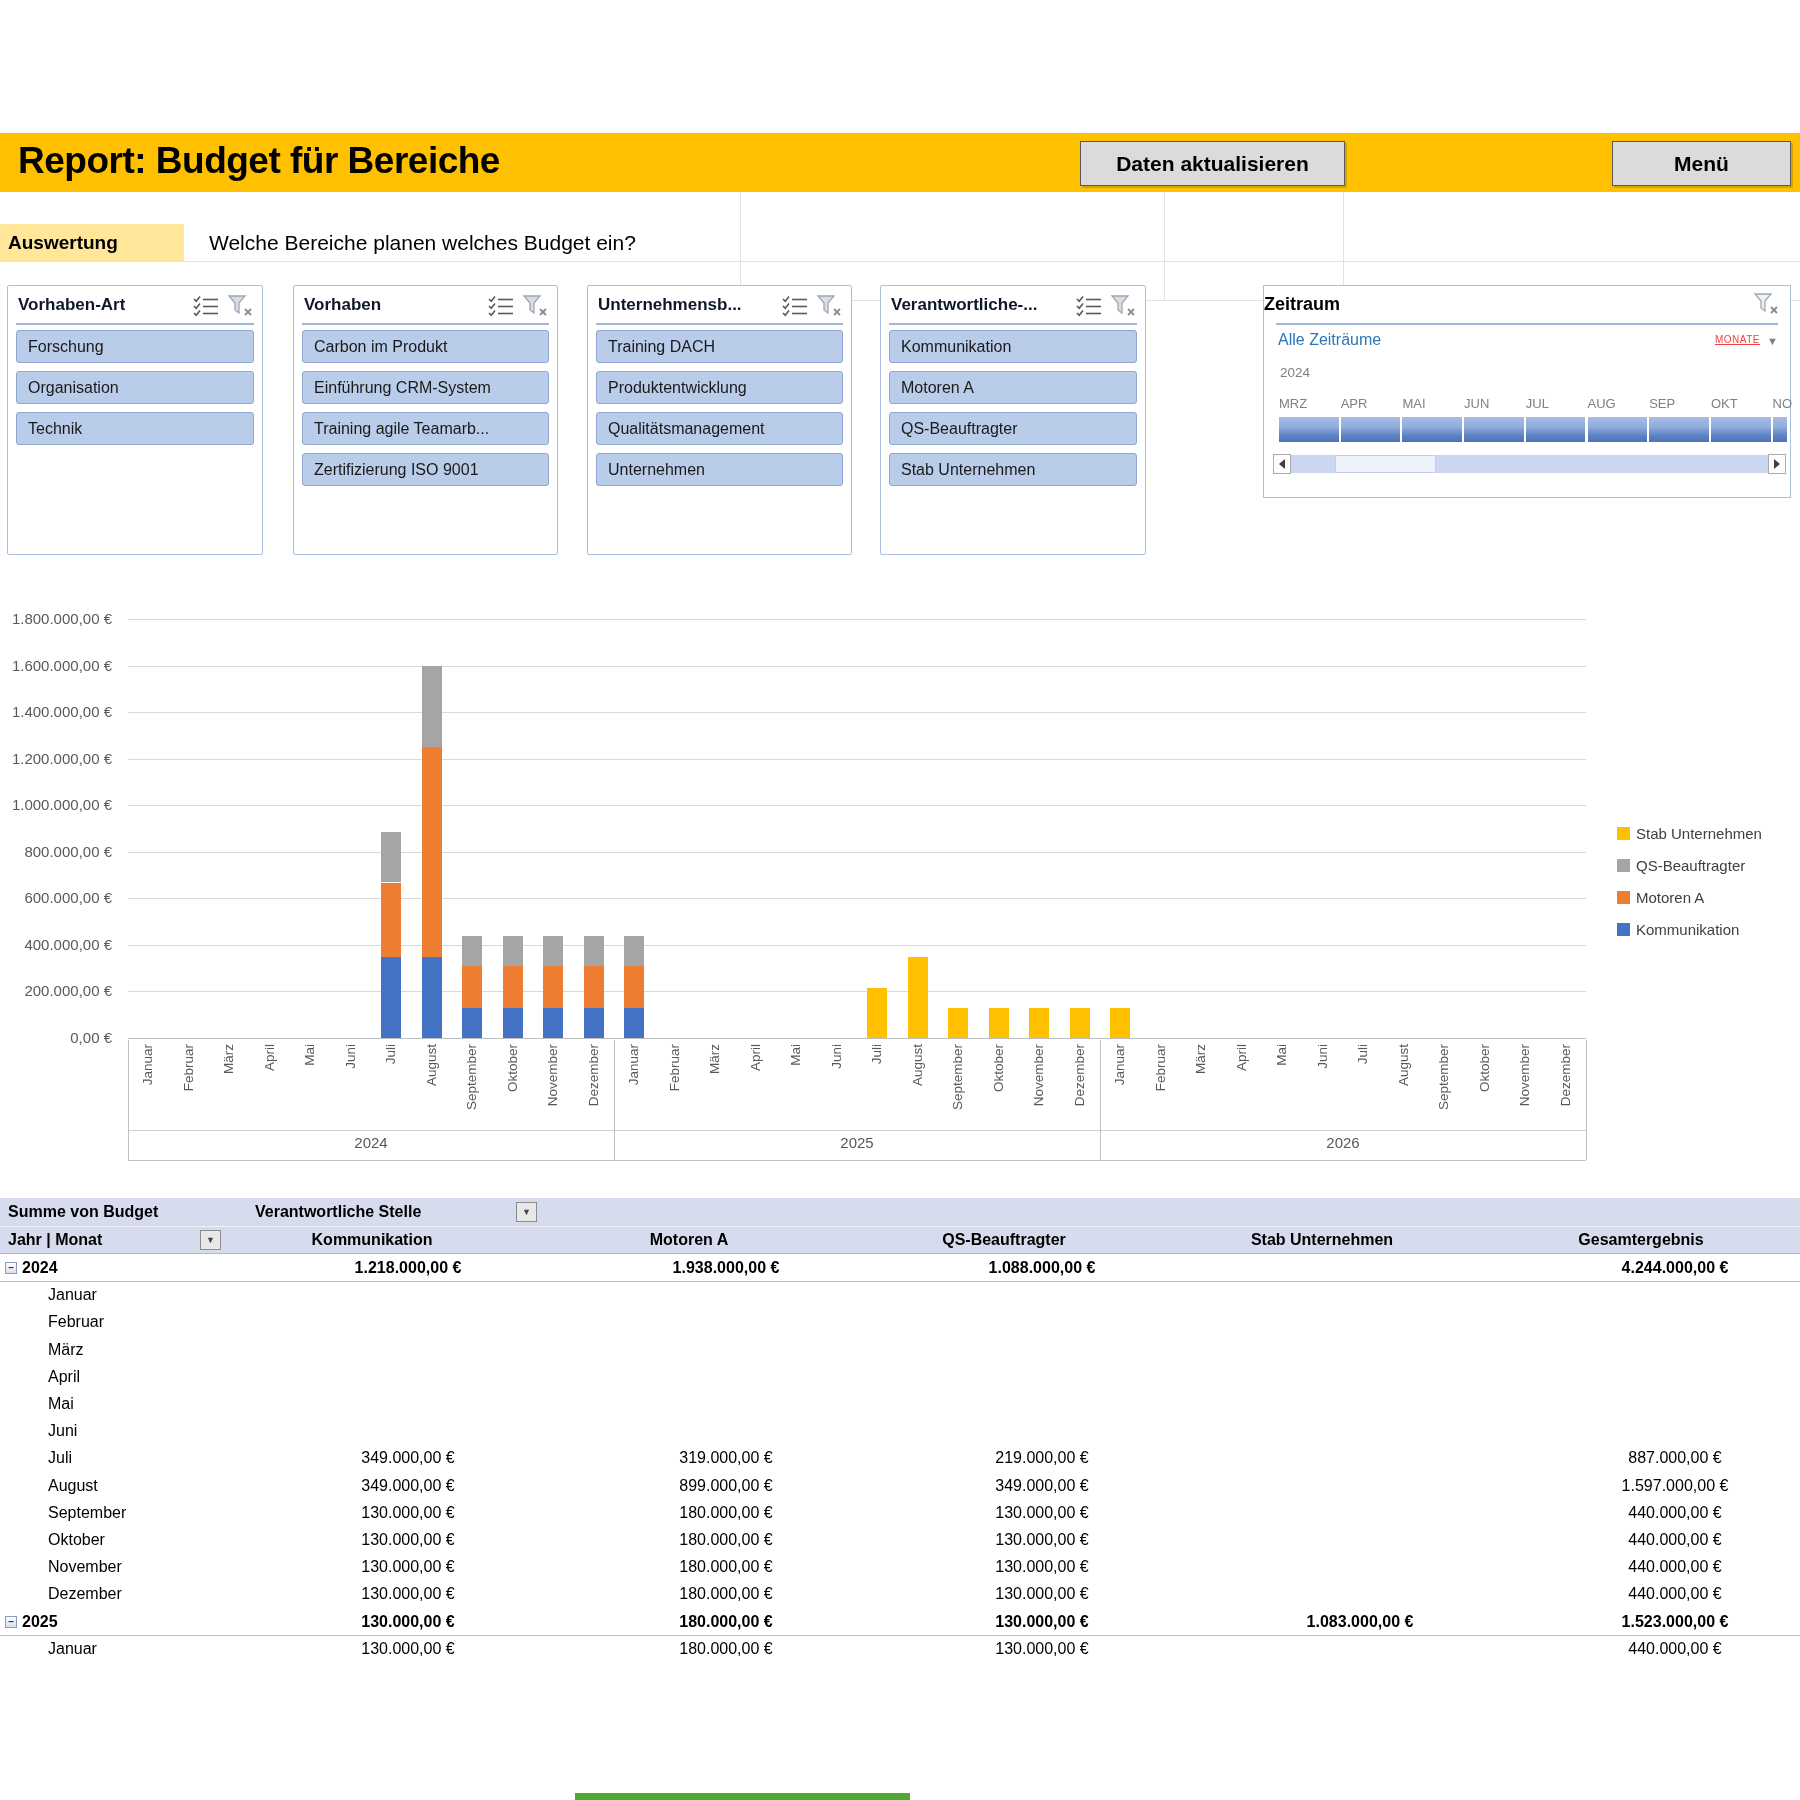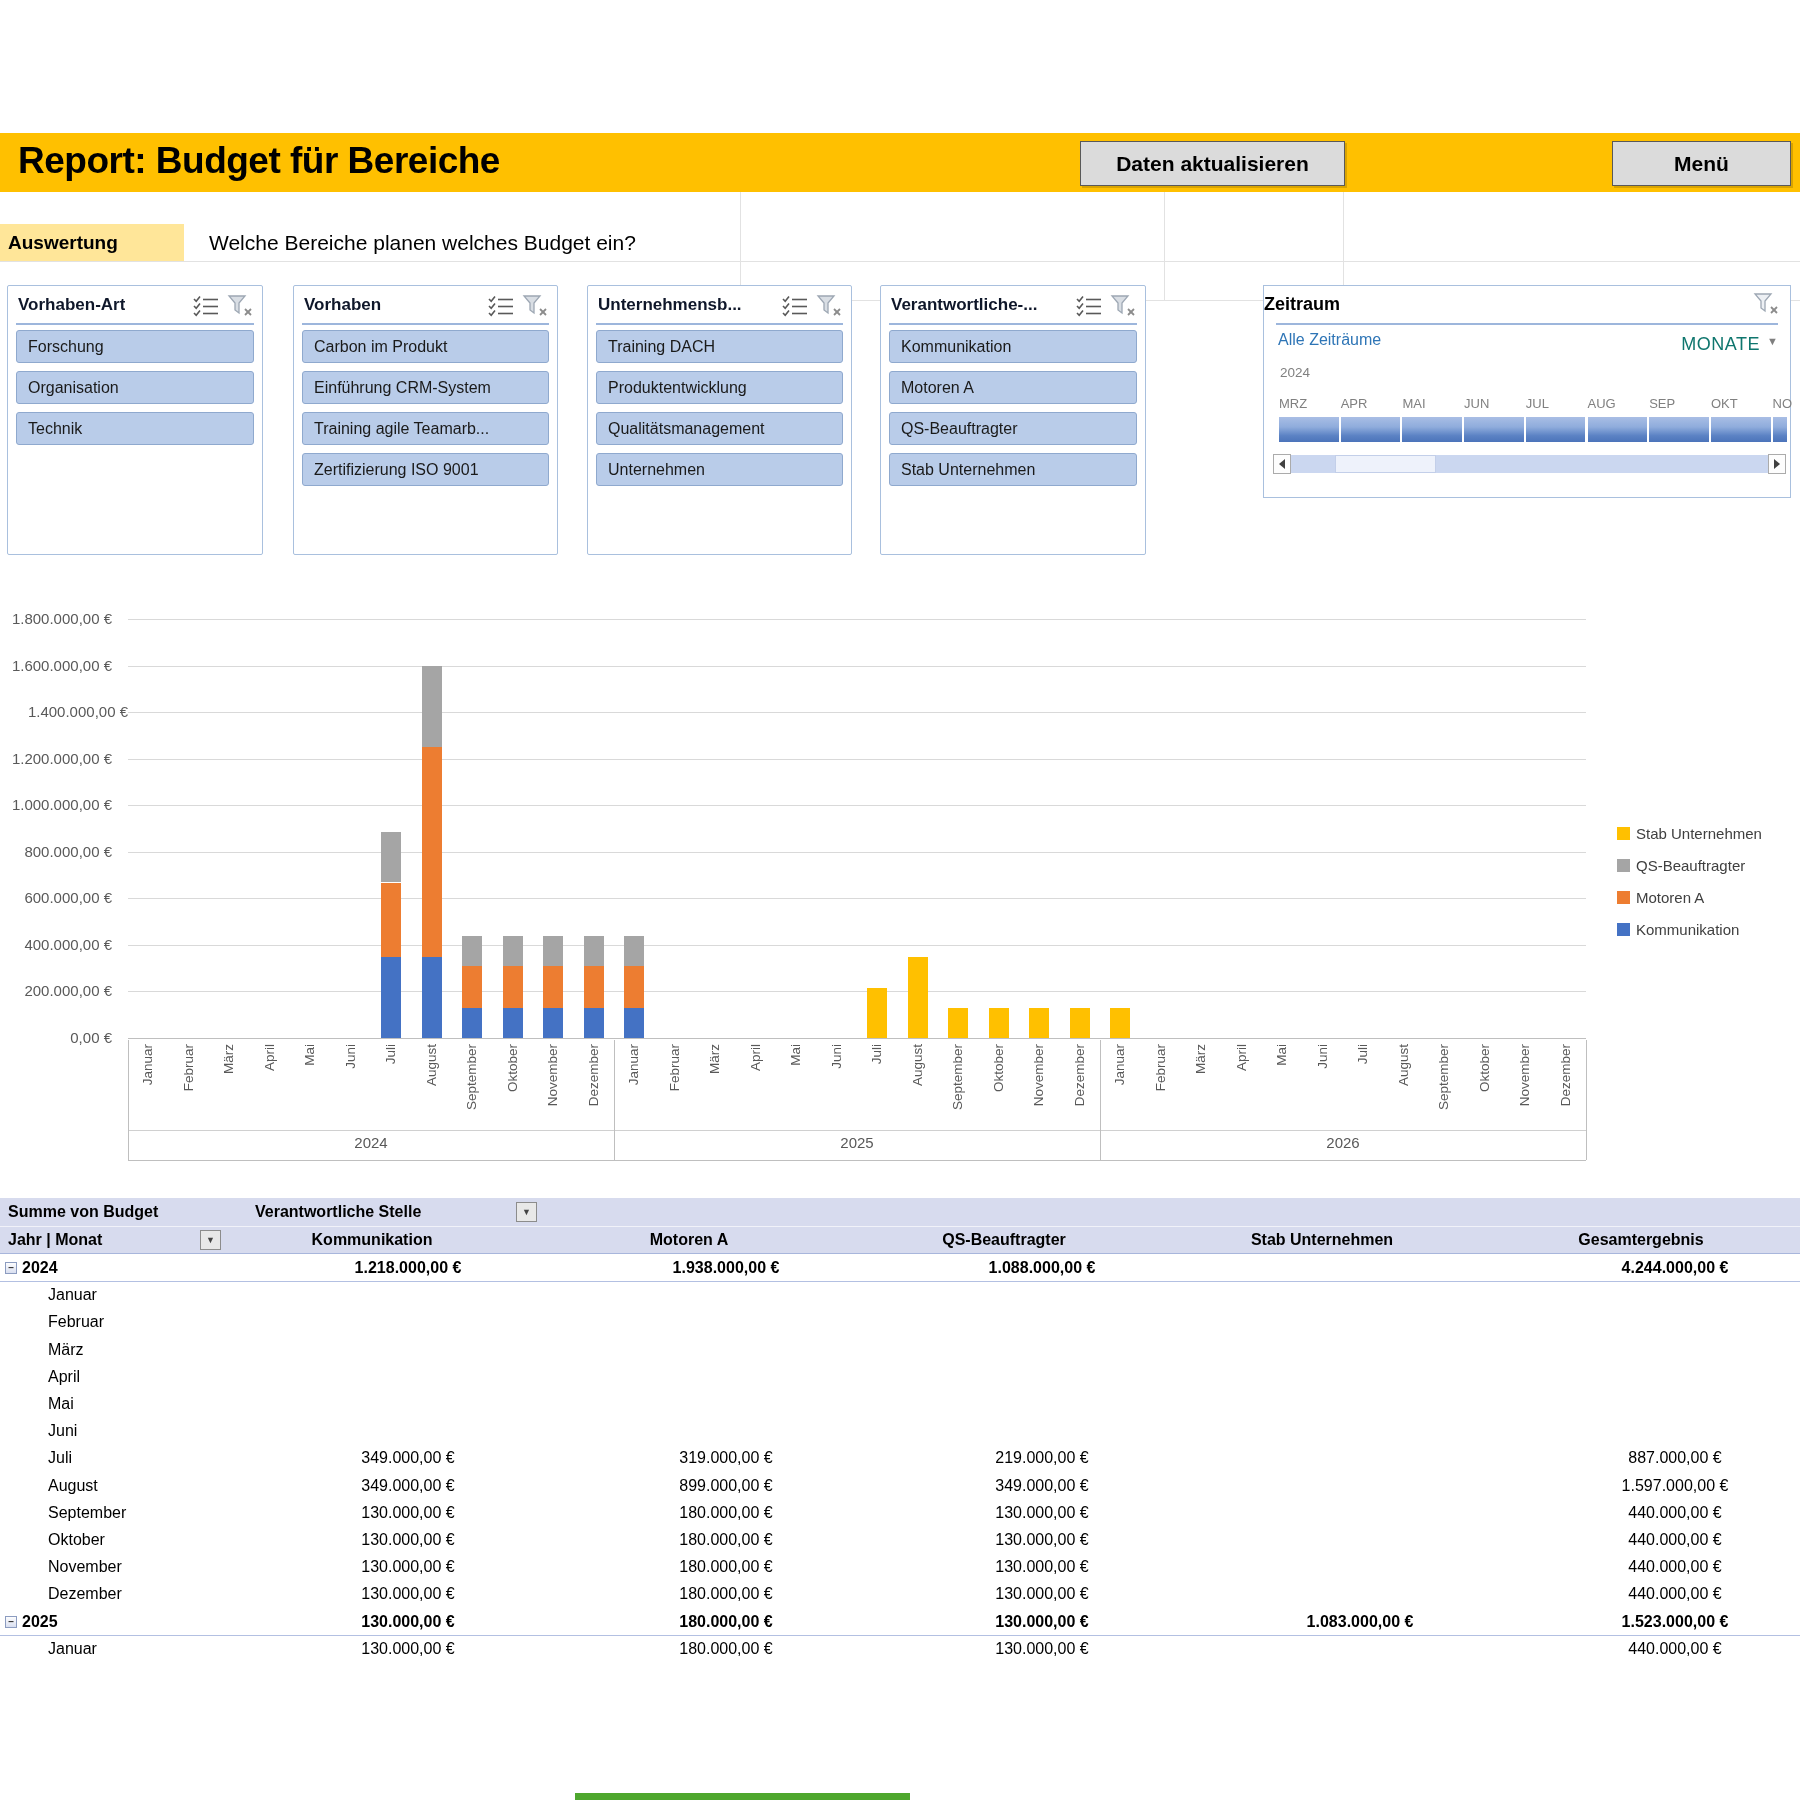--- a/index.html
+++ b/index.html
@@ -40,21 +40,21 @@
   .slicer-item{position:relative;height:33px;margin-bottom:8px;background:#B9CCE9;border:1px solid #8FA9CE;
                border-radius:3px;font-size:16px;line-height:31px;padding-left:11px;box-sizing:border-box;
                color:#1a1a1a;cursor:pointer;}
 
   
   #timeline{position:absolute;left:1263px;top:285px;width:528px;height:213px;background:#fff;
             border:1px solid #A9C0DE;box-sizing:border-box;}
   .tl-title{position:absolute;left:0;top:8px;font-size:18px;font-weight:bold;}
   .tl-underline{position:absolute;left:12px;right:12px;top:37px;height:2px;background:#9DB6DC;}
   .tl-range{position:absolute;left:14px;top:45px;font-size:16px;color:#2E75B6;}
-  .tl-gran{position:absolute;right:30px;top:48px;font-size:18px;color:#0f766e;letter-spacing:0.5px;cursor:pointer;}
+  .tl-gran{position:absolute;right:30px;top:48px;font-size:10px;color:#ef4444;letter-spacing:0.5px;cursor:pointer;text-decoration:underline;}
   .tl-gran-arrow{position:absolute;right:12px;top:49px;font-size:11px;color:#7F7F7F;cursor:pointer;}
   .tl-year{position:absolute;left:16px;top:79px;font-size:13.5px;color:#808080;}
   .tl-month{position:absolute;top:110px;width:40px;font-size:13px;color:#808080;}
   #tl-bar{position:absolute;left:15px;top:131px;width:508px;height:25px;overflow:hidden;}
   .tl-seg{position:absolute;top:0;height:25px;cursor:pointer;
           background:linear-gradient(180deg,#A9BEE5 0%,#8FACDC 40%,#5B82C4 75%,#4C74BA 100%);}
   .tl-scroll-track{position:absolute;left:27px;top:169px;width:479px;height:18px;background:#CBD7F0;}
   .tl-thumb{position:absolute;left:71px;top:169px;width:101px;height:18px;background:#EEF2FB;
             border:1px solid #C3CFE9;box-sizing:border-box;cursor:pointer;}
   .tl-arrow{position:absolute;top:168px;width:18px;height:20px;background:#FDFDFD;border:1px solid #ABABAB;
@@ -280,21 +280,21 @@
       <div class="ylab" style="top: 335.889px;">400.000,00 €</div>
       <div class="grid" style="top: 298.333px;"></div>
       <div class="ylab" style="top: 289.333px;">600.000,00 €</div>
       <div class="grid" style="top: 251.778px;"></div>
       <div class="ylab" style="top: 242.778px;">800.000,00 €</div>
       <div class="grid" style="top: 205.222px;"></div>
       <div class="ylab" style="top: 196.222px;">1.000.000,00 €</div>
       <div class="grid" style="top: 158.667px;"></div>
       <div class="ylab" style="top: 149.667px;">1.200.000,00 €</div>
       <div class="grid" style="top: 112.111px;"></div>
-      <div class="ylab" style="top: 103.111px; margin-left: 16px;">1.400.000,00 €</div>
+      <div class="ylab" style="top: 103.111px;">1.400.000,00 €</div>
       <div class="grid" style="top: 65.5556px;"></div>
       <div class="ylab" style="top: 56.5556px;">1.600.000,00 €</div>
       <div class="grid" style="top: 19px;"></div>
       <div class="ylab" style="top: 10px;">1.800.000,00 €</div>
       <div class="bar-seg" style="left: 381.25px; top: 356.761px; height: 81.2394px; background: rgb(68, 114, 196);"></div>
       <div class="bar-seg" style="left: 381.25px; top: 282.504px; height: 74.2561px; background: rgb(237, 125, 49);"></div>
       <div class="bar-seg" style="left: 381.25px; top: 231.526px; height: 50.9783px; background: rgb(165, 165, 165);"></div>
       <div class="bar-seg" style="left: 421.75px; top: 356.761px; height: 81.2394px; background: rgb(68, 114, 196);"></div>
       <div class="bar-seg" style="left: 421.75px; top: 147.493px; height: 209.267px; background: rgb(237, 125, 49);"></div>
       <div class="bar-seg" style="left: 421.75px; top: 66.2539px; height: 81.2394px; background: rgb(165, 165, 165);"></div>

